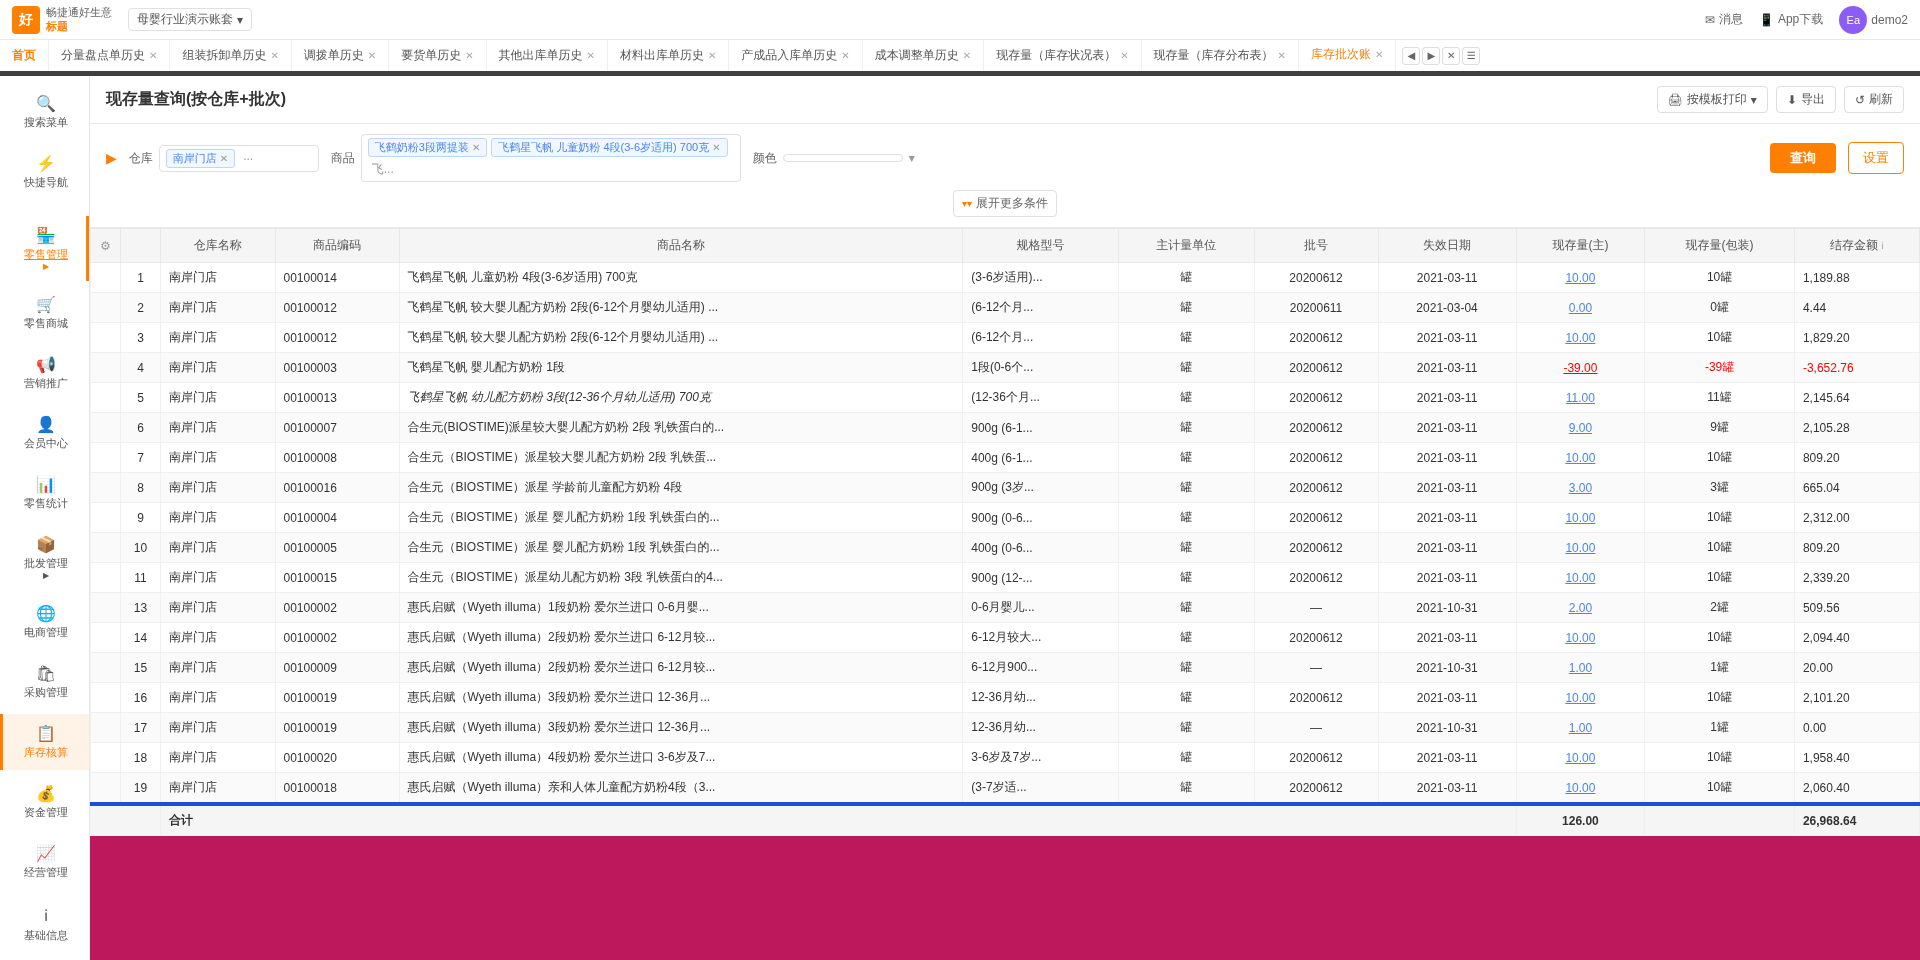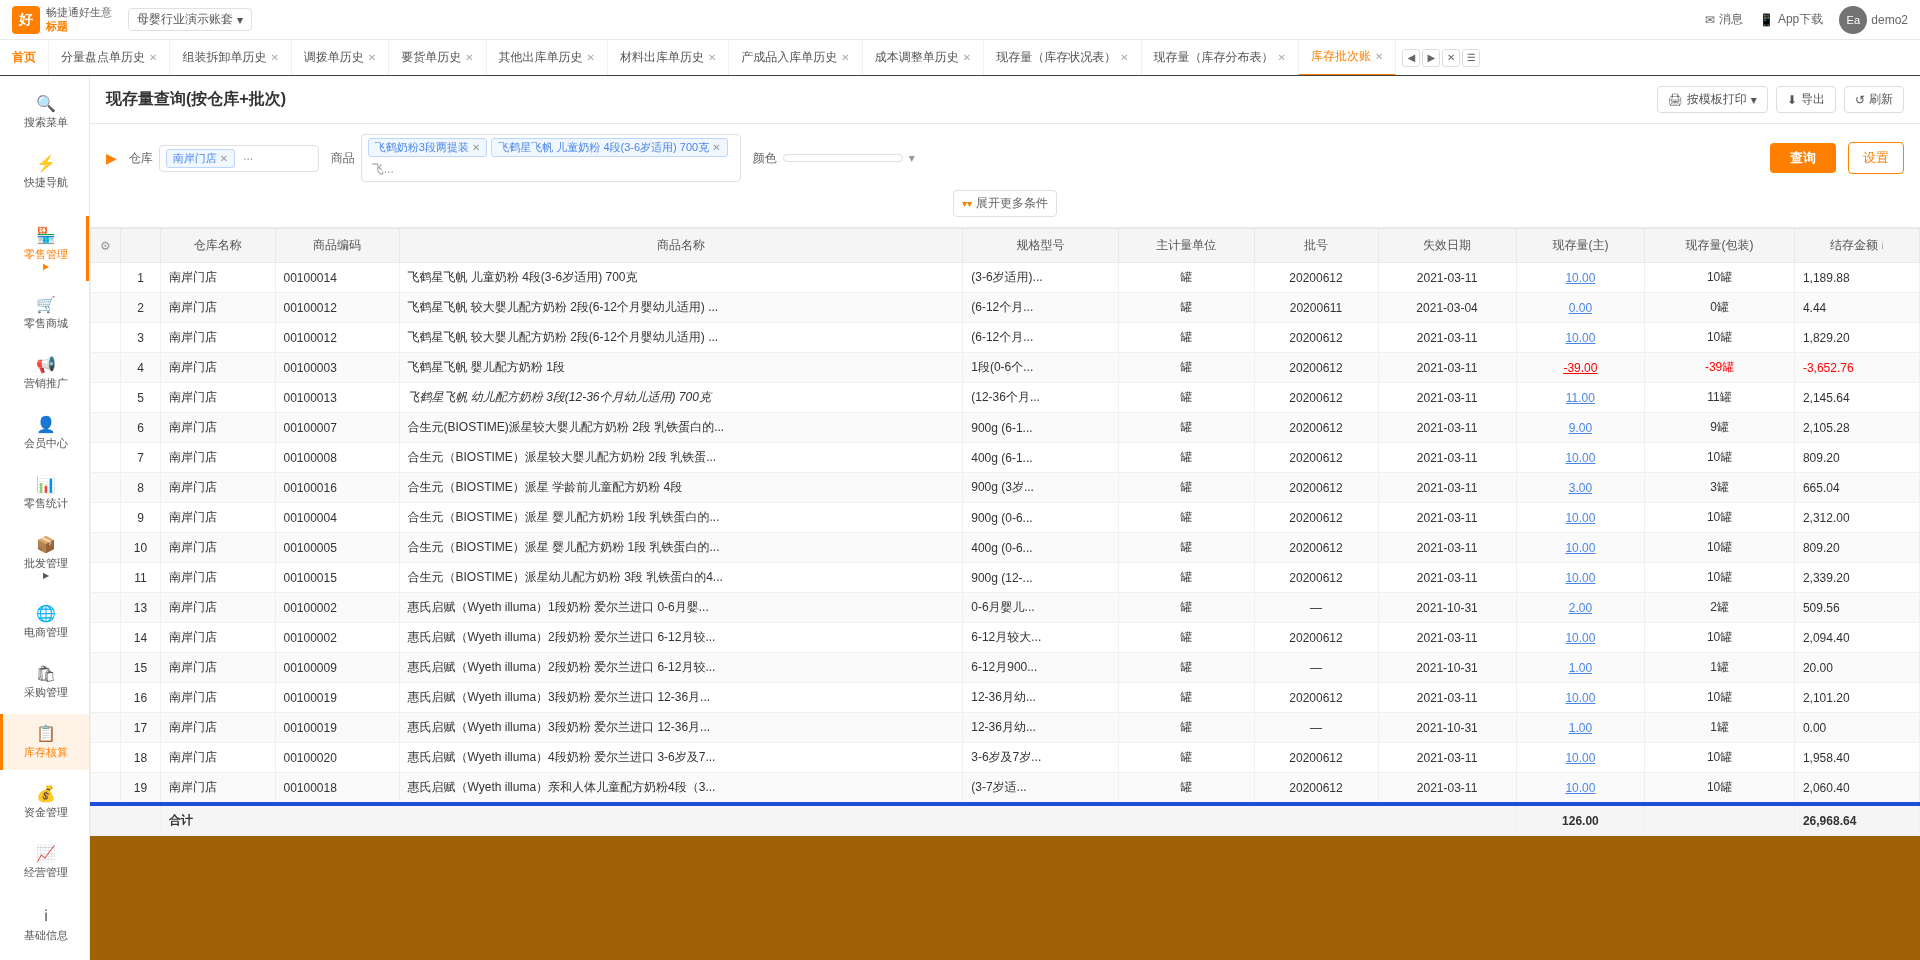--- a/index.html
+++ b/index.html
@@ -7,41 +7,41 @@
 
     
     .top-bar { display: flex; align-items: center; background: #fff; height: 40px; border-bottom: 1px solid #e8e8e8; padding: 0 12px; gap: 16px; }
     .logo-area { display: flex; align-items: center; gap: 6px; }
     .logo-icon { width: 28px; height: 28px; background: #ff7f00; border-radius: 4px; display: flex; align-items: center; justify-content: center; color: #fff; font-size: 14px; font-weight: bold; }
     .logo-text { font-size: 11px; color: #666; line-height: 1.2; }
     .industry-selector { display: flex; align-items: center; gap: 4px; border: 1px solid #e0e0e0; border-radius: 4px; padding: 2px 8px; cursor: pointer; color: #555; font-size: 12px; }
     .top-spacer { flex: 1; }
     .top-actions { display: flex; align-items: center; gap: 16px; color: #666; font-size: 12px; }
     .top-action-item { display: flex; align-items: center; gap: 4px; cursor: pointer; }
-    .avatar { width: 28px; height: 28px; border-radius: 50%; background: #737373; display: flex; align-items: center; justify-content: center; color: #fff; font-size: 11px; }
-
-    
-    .nav-tabs { background: #fff; border-bottom: 1px solid #404040; display: flex; align-items: center; padding: 0 0 0 0; height: 36px; overflow: hidden; }
+    .avatar { width: 28px; height: 28px; border-radius: 50%; background: #8b5cf6; display: flex; align-items: center; justify-content: center; color: #fff; font-size: 11px; }
+
+    
+    .nav-tabs { background: #fff; border-bottom: 5px solid #404040; display: flex; align-items: center; padding: 0 0 0 0; height: 36px; overflow: hidden; }
     .nav-tab { padding: 0 12px; height: 36px; display: flex; align-items: center; gap: 4px; cursor: pointer; font-size: 12px; color: #555; border-right: 1px solid #f0f0f0; white-space: nowrap; position: relative; }
     .nav-tab.home { color: #ff7f00; font-weight: bold; }
     .nav-tab.active { color: #ff7f00; border-bottom: 2px solid #ff7f00; }
     .nav-tab .close-btn { color: #aaa; font-size: 10px; cursor: pointer; }
     .nav-arrows { display: flex; align-items: center; gap: 2px; padding: 0 6px; }
     .nav-arrow { width: 18px; height: 18px; border: 1px solid #ddd; border-radius: 3px; display: flex; align-items: center; justify-content: center; cursor: pointer; color: #666; font-size: 10px; }
 
     
     .layout { display: flex; height: calc(960px - 76px); }
     .sidebar { width: 90px; background: #fff; border-right: 1px solid #e8e8e8; display: flex; flex-direction: column; align-items: center; padding-top: 8px; gap: 4px; }
     .sidebar-item { display: flex; flex-direction: column; align-items: center; padding: 10px 4px; cursor: pointer; color: #555; font-size: 11px; width: 100%; text-align: center; border-left: 3px solid transparent; }
     .sidebar-item.active { background: #fff3e8; color: #ff7f00; border-left: 3px solid #ff7f00; }
     .sidebar-icon { font-size: 16px; margin-bottom: 2px; }
     .sidebar-divider { height: 1px; background: #f0f0f0; margin: 4px 8px; }
 
     
-    .main-content { flex: 1; display: flex; flex-direction: column; overflow: hidden; background: #a16207; }
+    .main-content { flex: 1; display: flex; flex-direction: column; overflow: hidden; background: #be185d; }
 
     
     .page-header { background: #fff; padding: 10px 16px; display: flex; align-items: center; justify-content: space-between; border-bottom: 1px solid #e8e8e8; }
     .page-title { font-size: 16px; font-weight: bold; color: #333; }
     .page-actions { display: flex; align-items: center; gap: 8px; }
     .btn-template { display: flex; align-items: center; gap: 4px; border: 1px solid #ddd; background: #fff; padding: 4px 10px; border-radius: 4px; cursor: pointer; color: #555; font-size: 12px; }
     .btn-export { display: flex; align-items: center; gap: 4px; border: 1px solid #ddd; background: #fff; padding: 4px 10px; border-radius: 4px; cursor: pointer; color: #555; font-size: 12px; }
     .btn-refresh { display: flex; align-items: center; gap: 4px; border: 1px solid #ddd; background: #fff; padding: 4px 10px; border-radius: 4px; cursor: pointer; color: #555; font-size: 12px; }
 
     
@@ -178,21 +178,21 @@
       <div>搜索菜单</div>
     </div>
     <div class="sidebar-item">
       <div class="sidebar-icon">⚡</div>
       <div>快捷导航</div>
     </div>
     <div class="sidebar-divider"></div>
     <div class="sidebar-item" style="color:#ff7f00; position:relative;">
       <div style="position:absolute; right:0; top:0; bottom:0; width:3px; background:#ff7f00; border-radius:0;"></div>
       <div class="sidebar-icon">🏪</div>
-      <div style="color:#ff7f00;">零售管理</div>
+      <div style="color:#ff7f00;text-decoration:underline;">零售管理</div>
       <div style="font-size:8px;">▶</div>
     </div>
     <div class="sidebar-item">
       <div class="sidebar-icon">🛒</div>
       <div>零售商城</div>
     </div>
     <div class="sidebar-item">
       <div class="sidebar-icon">📢</div>
       <div>营销推广</div>
     </div>

